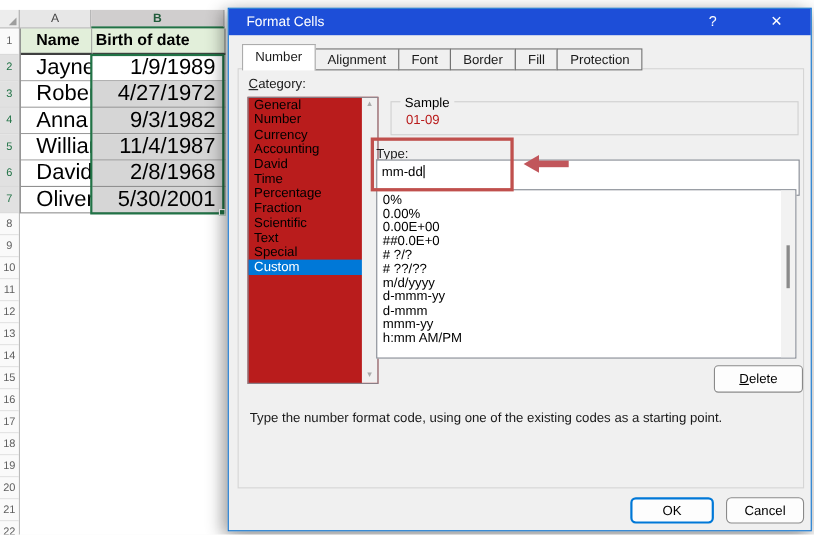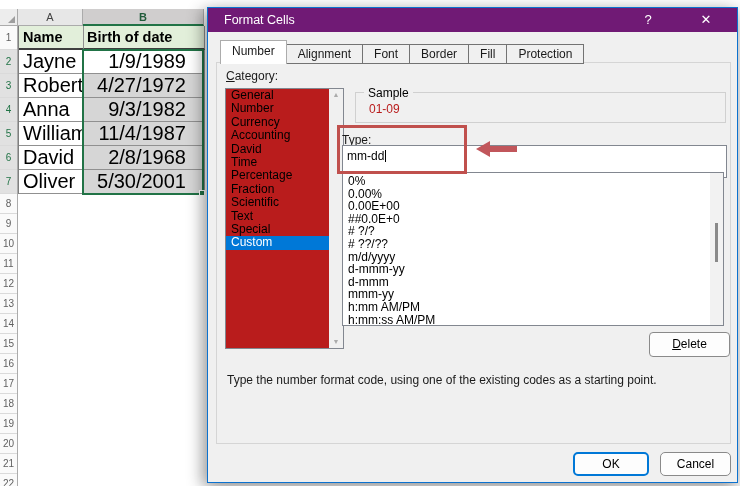--- a/index.html
+++ b/index.html
@@ -23,36 +23,36 @@
   .gutter-cell { height:20px; flex:0 0 auto; font-size:10px; color:#5F5F5F; text-align:center;
                  background:#FAFAFA; border-bottom:1px solid #DADADA; line-height:19px; }
   .gutter-cell.h24 { height:24px; line-height:23px; }
   .gutter-cell.sel { background:#E1E1E1; color:#217346; }
 
   .grid { position:absolute; left:18px; top:26px; width:187px; display:flex; flex-direction:column;
           border-left:1px solid #7F7F7F; }
   .grid-row { display:flex; height:24px; flex:0 0 auto; }
   .cell { border-right:1px solid #909090; border-bottom:1px solid #909090; font-size:20px; color:#000;
           display:flex; align-items:center; overflow:hidden; white-space:nowrap; }
-  .cellA { width:65px; padding-left:4px; background:#fff; }
-  .cellB { width:121px; justify-content:flex-end; padding-right:18px; background:#D6D6D6; }
+  .cellA { width:65px; padding-left:14px; background:#fff; }
+  .cellB { width:121px; justify-content:flex-end; padding-right:8px; background:#D6D6D6; }
   .cellB.active-cell { background:#fff; }
   .grid-row.hdr .cell { background:#E2EFDA; font-weight:bold; font-size:14.5px; border-bottom:2px solid #3F3F3F; }
   .grid-row.hdr .cellB { justify-content:flex-start; padding-left:3px; }
 
   .sel-box { position:absolute; left:82px; top:49px; width:122px; height:146px;
              border:2px solid #217346; pointer-events:none; }
   .fill-handle { position:absolute; right:-3px; bottom:-3px; width:6px; height:6px;
                  background:#217346; border:1px solid #fff; }
 
   
   .dialog { position:absolute; left:207px; top:7px; width:531px; height:476px;
             background:#F0F0F0; border:1px solid #0C72CF;
             box-shadow:-6px 3px 14px rgba(0,0,0,.30), 4px 6px 16px rgba(0,0,0,.20); }
-  .titlebar { position:absolute; left:0; top:0; right:0; height:24px; background:#701a75;
+  .titlebar { position:absolute; left:0; top:0; right:0; height:24px; background:#1d4ed8;
               display:flex; align-items:center; }
   .title { margin-left:16px; font-size:12.5px; color:#fff; }
   .tb-btn { position:absolute; top:0; width:34px; height:24px; line-height:23px;
             text-align:center; color:#fff; font-size:13px; }
   .tb-help { left:423px; }
   .tb-close { left:481px; }
 
   .tabs { position:absolute; left:12px; top:32px; height:24px; display:flex; align-items:flex-end; z-index:2; }
   .tab { height:20px; line-height:18px; padding:0 11px; font-size:12px; color:#1a1a1a;
          background:#F0F0F0; border:1px solid #737373; margin-left:-1px; white-space:nowrap; }
@@ -300,21 +300,20 @@
         <div class="code-item">m/d/yyyy</div>
 
         <div class="code-item">d-mmm-yy</div>
 
         <div class="code-item">d-mmm</div>
 
         <div class="code-item">mmm-yy</div>
 
         <div class="code-item">h:mm AM/PM</div>
 
-        <div class="code-item">h:mm:ss AM/PM</div>
 
       <div class="codes-scroll">
         <div class="codes-thumb"></div>
       </div>
     </div>
 
     <div class="btn delete-btn"><span class="u">D</span><span>elete</span></div>
 
     <div class="lbl desc">Type the number format code, using one of the existing codes as a starting point.</div>
 

